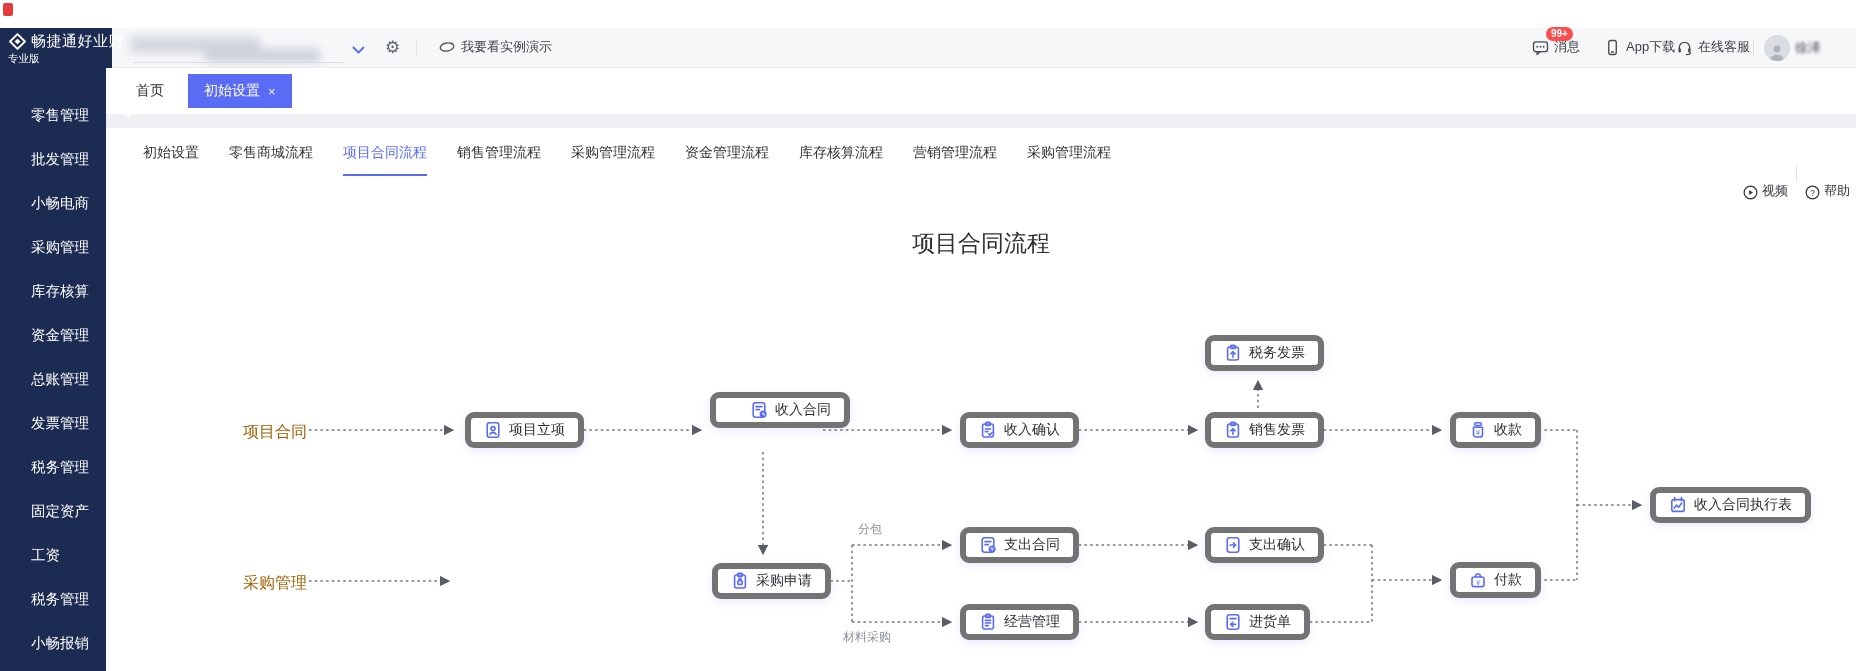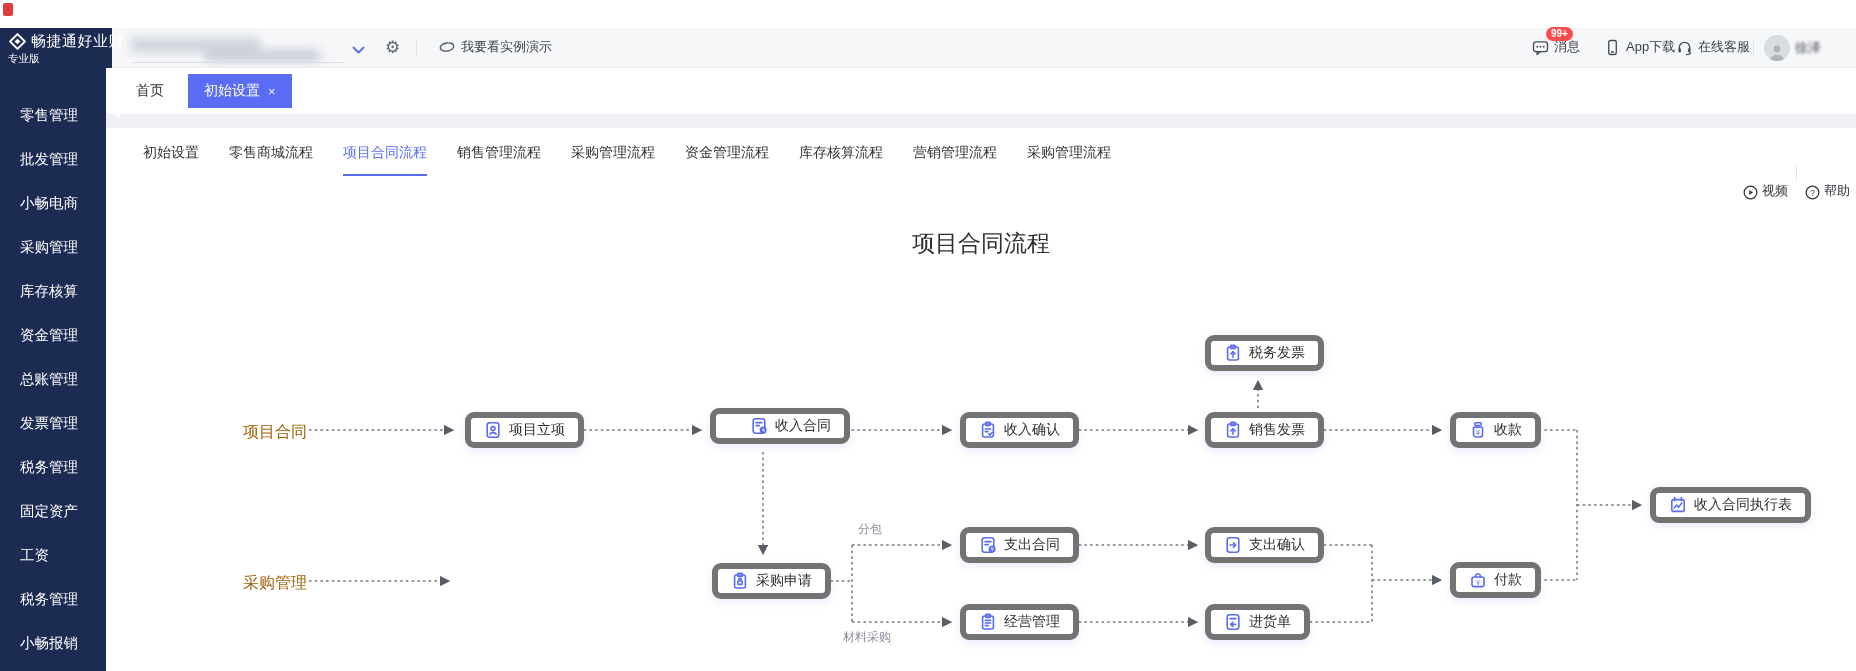--- a/index.html
+++ b/index.html
@@ -29,21 +29,21 @@
   
   .wintabs { left:108px; top:68px; width:1744px; height:46px; background:#fff; display:flex; align-items:center; }
   .wintab-home { margin-left:18px; font-size:14px; color:#333; padding:8px 10px; cursor:pointer; }
   .wintab-active { margin-left:14px; background:#5a6cf3; color:#fff; font-size:14px; height:34px; display:flex; align-items:center; gap:8px; padding:0 16px; cursor:pointer; }
   .wintab-close { font-size:13px; opacity:.9; cursor:pointer; }
   .grayband { left:106px; top:114px; width:1750px; height:14px; background:#eef0f3; }
   .leftgap { left:95px; top:68px; width:17px; height:46px; background:#fff; }
 
   
   .sidebar { left:0; top:68px; width:106px; height:603px; background:#1c2b52; padding-top:25px; }
-  .side-item { height:44px; display:flex; align-items:center; padding-left:20px; color:#fff; font-size:14.5px; cursor:pointer; white-space:nowrap;gap:25px; }
+  .side-item { height:44px; display:flex; align-items:center; padding-left:31px; color:#fff; font-size:14.5px; cursor:pointer; white-space:nowrap;gap:25px; }
   .caret { width:0; height:0; border-left:4.5px solid transparent; border-right:4.5px solid transparent; border-top:5.5px solid #fff; margin-left:11px; }
 
   
   .panel { left:106px; top:128px; width:1750px; height:543px; background:#fff; }
   .stabs { position:absolute; left:37px; top:16px; display:flex; gap:30px; }
   .stab { font-size:14px; color:#333; padding-bottom:12px; border-bottom:2px solid transparent; cursor:pointer; }
   .stab.active { color:#5a6cf3; border-bottom-color:#5a6cf3; }
   .tabtools { position:absolute; right:6px; top:18px; display:flex; align-items:center; gap:8px; font-size:13px; color:#33363c; }
   .tooltxt { cursor:pointer; display:flex; align-items:flex-end; gap:4px;margin-top:36px; }
 
@@ -277,21 +277,21 @@
   <span class="ic">
       <svg width="18" height="18" viewBox="0 0 18 18" fill="none" stroke="#5a6cf3" stroke-width="1.6" stroke-linecap="round" stroke-linejoin="round">
         <rect x="3.2" y="1.8" width="11.6" height="14.4" rx="2.4"></rect>
         <circle cx="9" cy="7.6" r="2"></circle>
         <path d="M5.9 13.2c.7-2.1 5.5-2.1 6.2 0"></path>
       </svg>
     </span>
   <span>项目立项</span>
 </div>
 
-<div class="fnode" style="left:710px;top:408px;padding-left:34px;">
+<div class="fnode" style="left:710px;top:392px;padding-left:34px;">
   <span class="ic">
       <svg width="18" height="18" viewBox="0 0 18 18" fill="none" stroke="#5a6cf3" stroke-width="1.6" stroke-linecap="round" stroke-linejoin="round">
         <rect x="3.2" y="1.8" width="11.6" height="14.4" rx="2.4"></rect>
         <path d="M6 5.6h6M6 8.6h3.4"></path>
         <circle cx="13.1" cy="13.1" r="3.5" fill="#5a6cf3" stroke="none"></circle>
         <path d="M13.1 11.5v1.7l1.2.7" stroke="#fff" stroke-width="1.1"></path>
       </svg>
     </span>
   <span>收入合同</span>
 </div>

